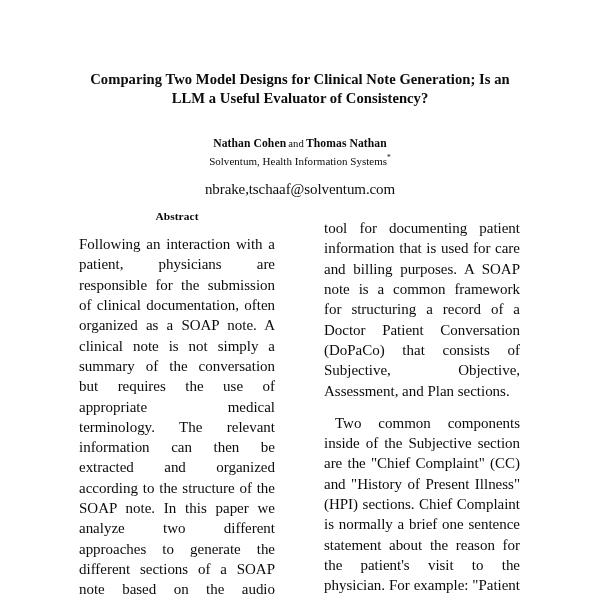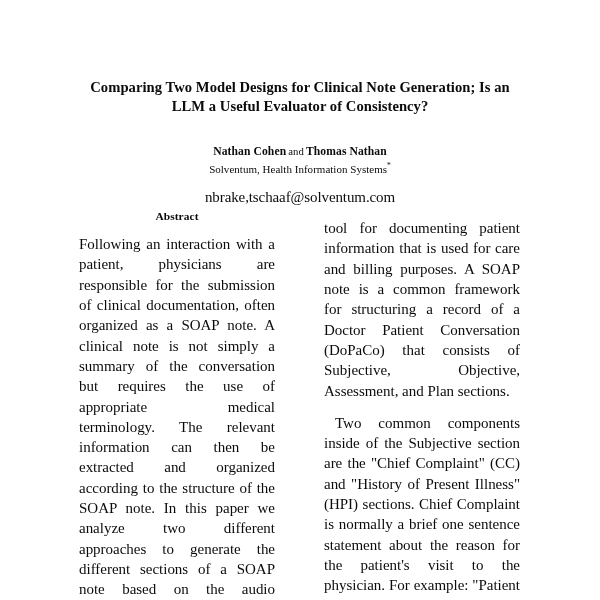--- a/index.html
+++ b/index.html
@@ -14,21 +14,21 @@
     overflow: hidden;
     font-family: "Liberation Serif", "DejaVu Serif", serif;
     color: #0b0b0b;
     -webkit-font-smoothing: antialiased;
   }
   .page {
     position: relative;
     width: 600px;
     height: 600px;
     box-sizing: border-box;
-    padding: 16px;
+    padding: 8px;
     overflow: hidden;
     background: #ffffff;
   }
 
   
   .title-block {
     padding: 62px 66px 0 66px;
   }
   .paper-title {
     font-size: 14.6px;

